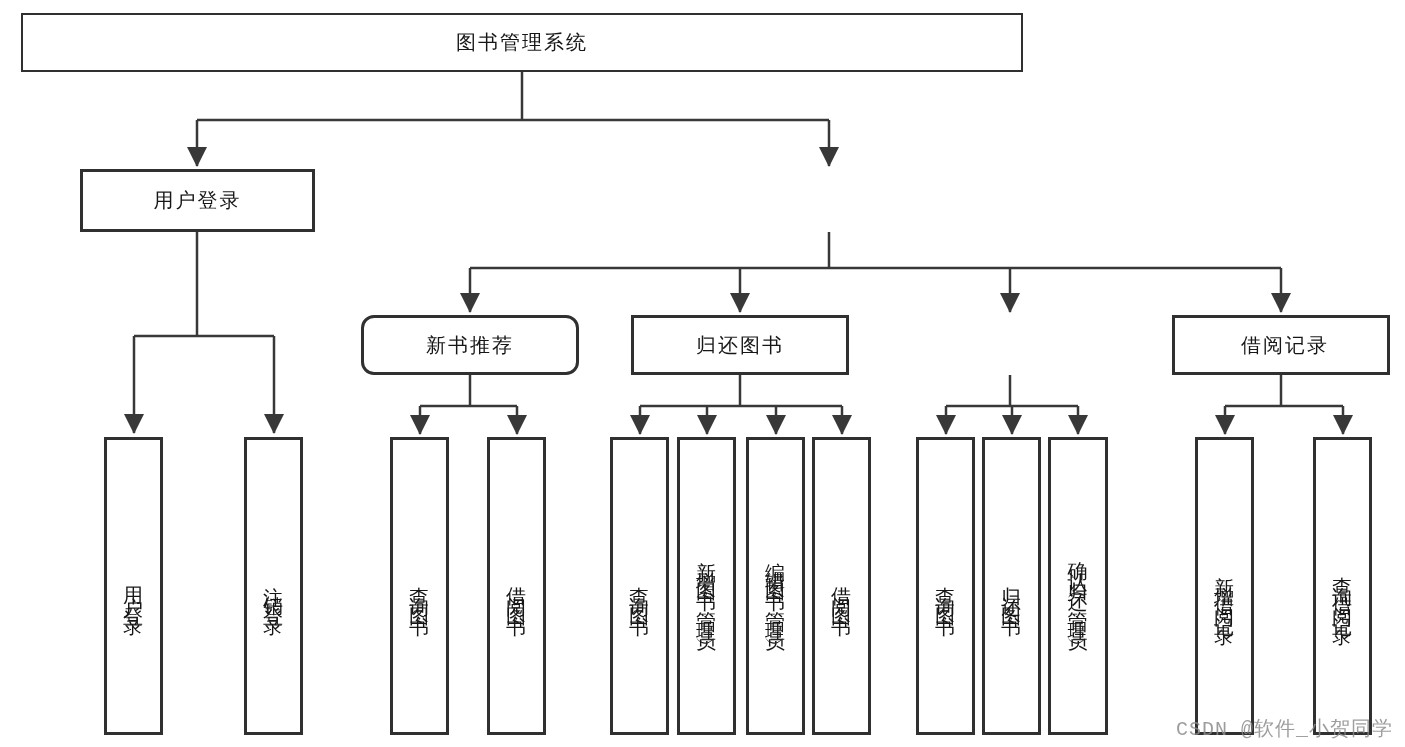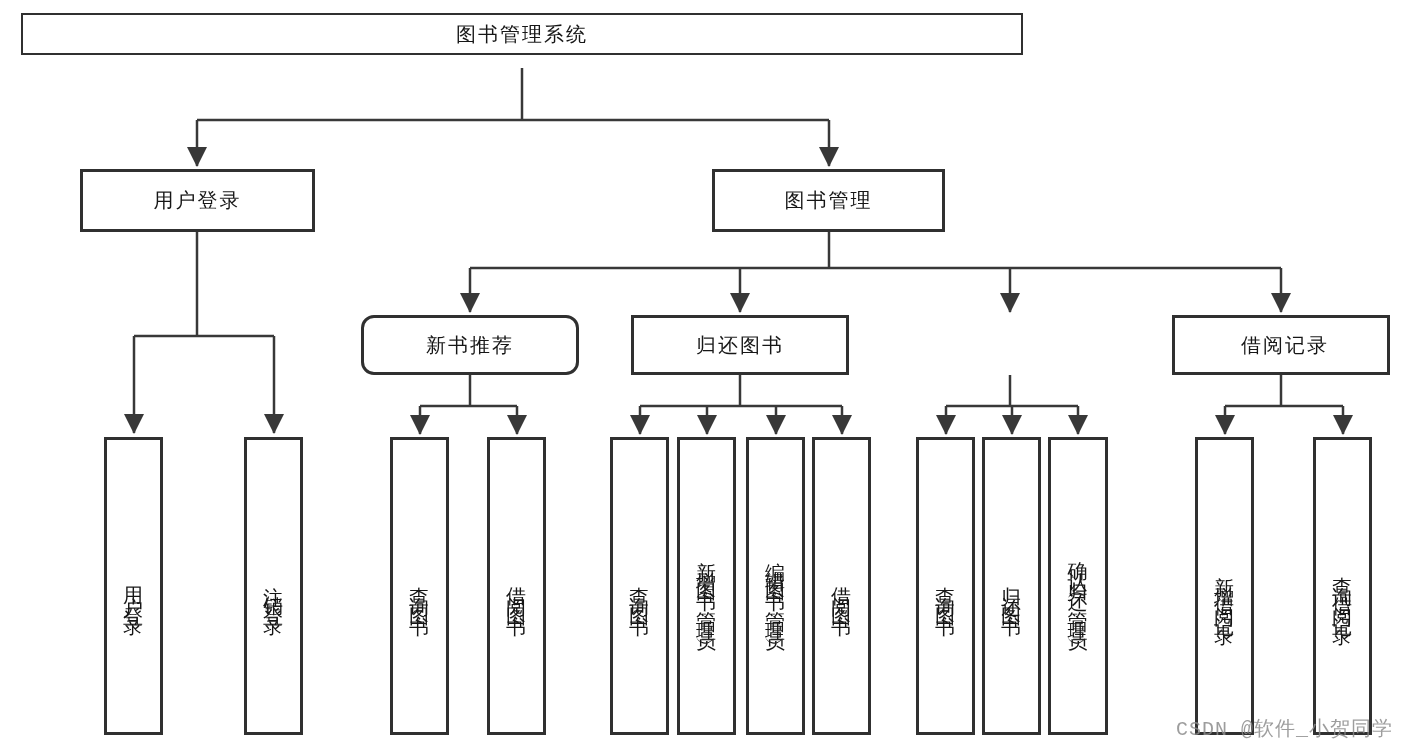--- a/index.html
+++ b/index.html
@@ -43,21 +43,21 @@
   .vtext {
     writing-mode: vertical-rl;
     font-size: 20px;
     letter-spacing: 10px;
     line-height: 1;
     transform: translateY(5px);
     color: #161616;
     white-space: nowrap;
   }
   
-  #n-root  { left: 21px;   top: 13px;  width: 1002px; height: 42px; }
+  #n-root  { left: 21px;   top: 13px;  width: 1002px; height: 59px; }
   #n-ul    { left: 80px;   top: 169px; width: 235px;  height: 63px; }
   #n-bm    { left: 712px;  top: 169px; width: 233px;  height: 63px; }
   #n-nbr   { left: 361px;  top: 315px; width: 218px;  height: 60px; border-radius: 13px; }
   #n-bb    { left: 631px;  top: 315px; width: 218px;  height: 60px; }
   #n-cb    { left: 901px;  top: 315px; width: 218px;  height: 60px; }
   #n-br    { left: 1172px; top: 315px; width: 218px;  height: 60px; padding-left: 8px; }
   
   .leaf { top: 437px; height: 298px; width: 59px; }
   #l-ul1 { left: 104px; }
   #l-ul2 { left: 244px; }
@@ -134,23 +134,20 @@
     </g>
   </svg>
 
   <div class="box root" id="n-root">
     <span class="hlabel">图书管理系统</span>
   </div>
 
   <div class="box" id="n-ul">
     <span class="hlabel">用户登录</span>
   </div>
-  <div class="box" id="n-bm">
-    <span class="hlabel">图书管理</span>
-  </div>
 
   <div class="box" id="n-nbr">
     <span class="hlabel">新书推荐</span>
   </div>
   <div class="box" id="n-bb">
     <span class="hlabel">归还图书</span>
   </div>
   <div class="box" id="n-br">
     <span class="hlabel">借阅记录</span>
   </div>

